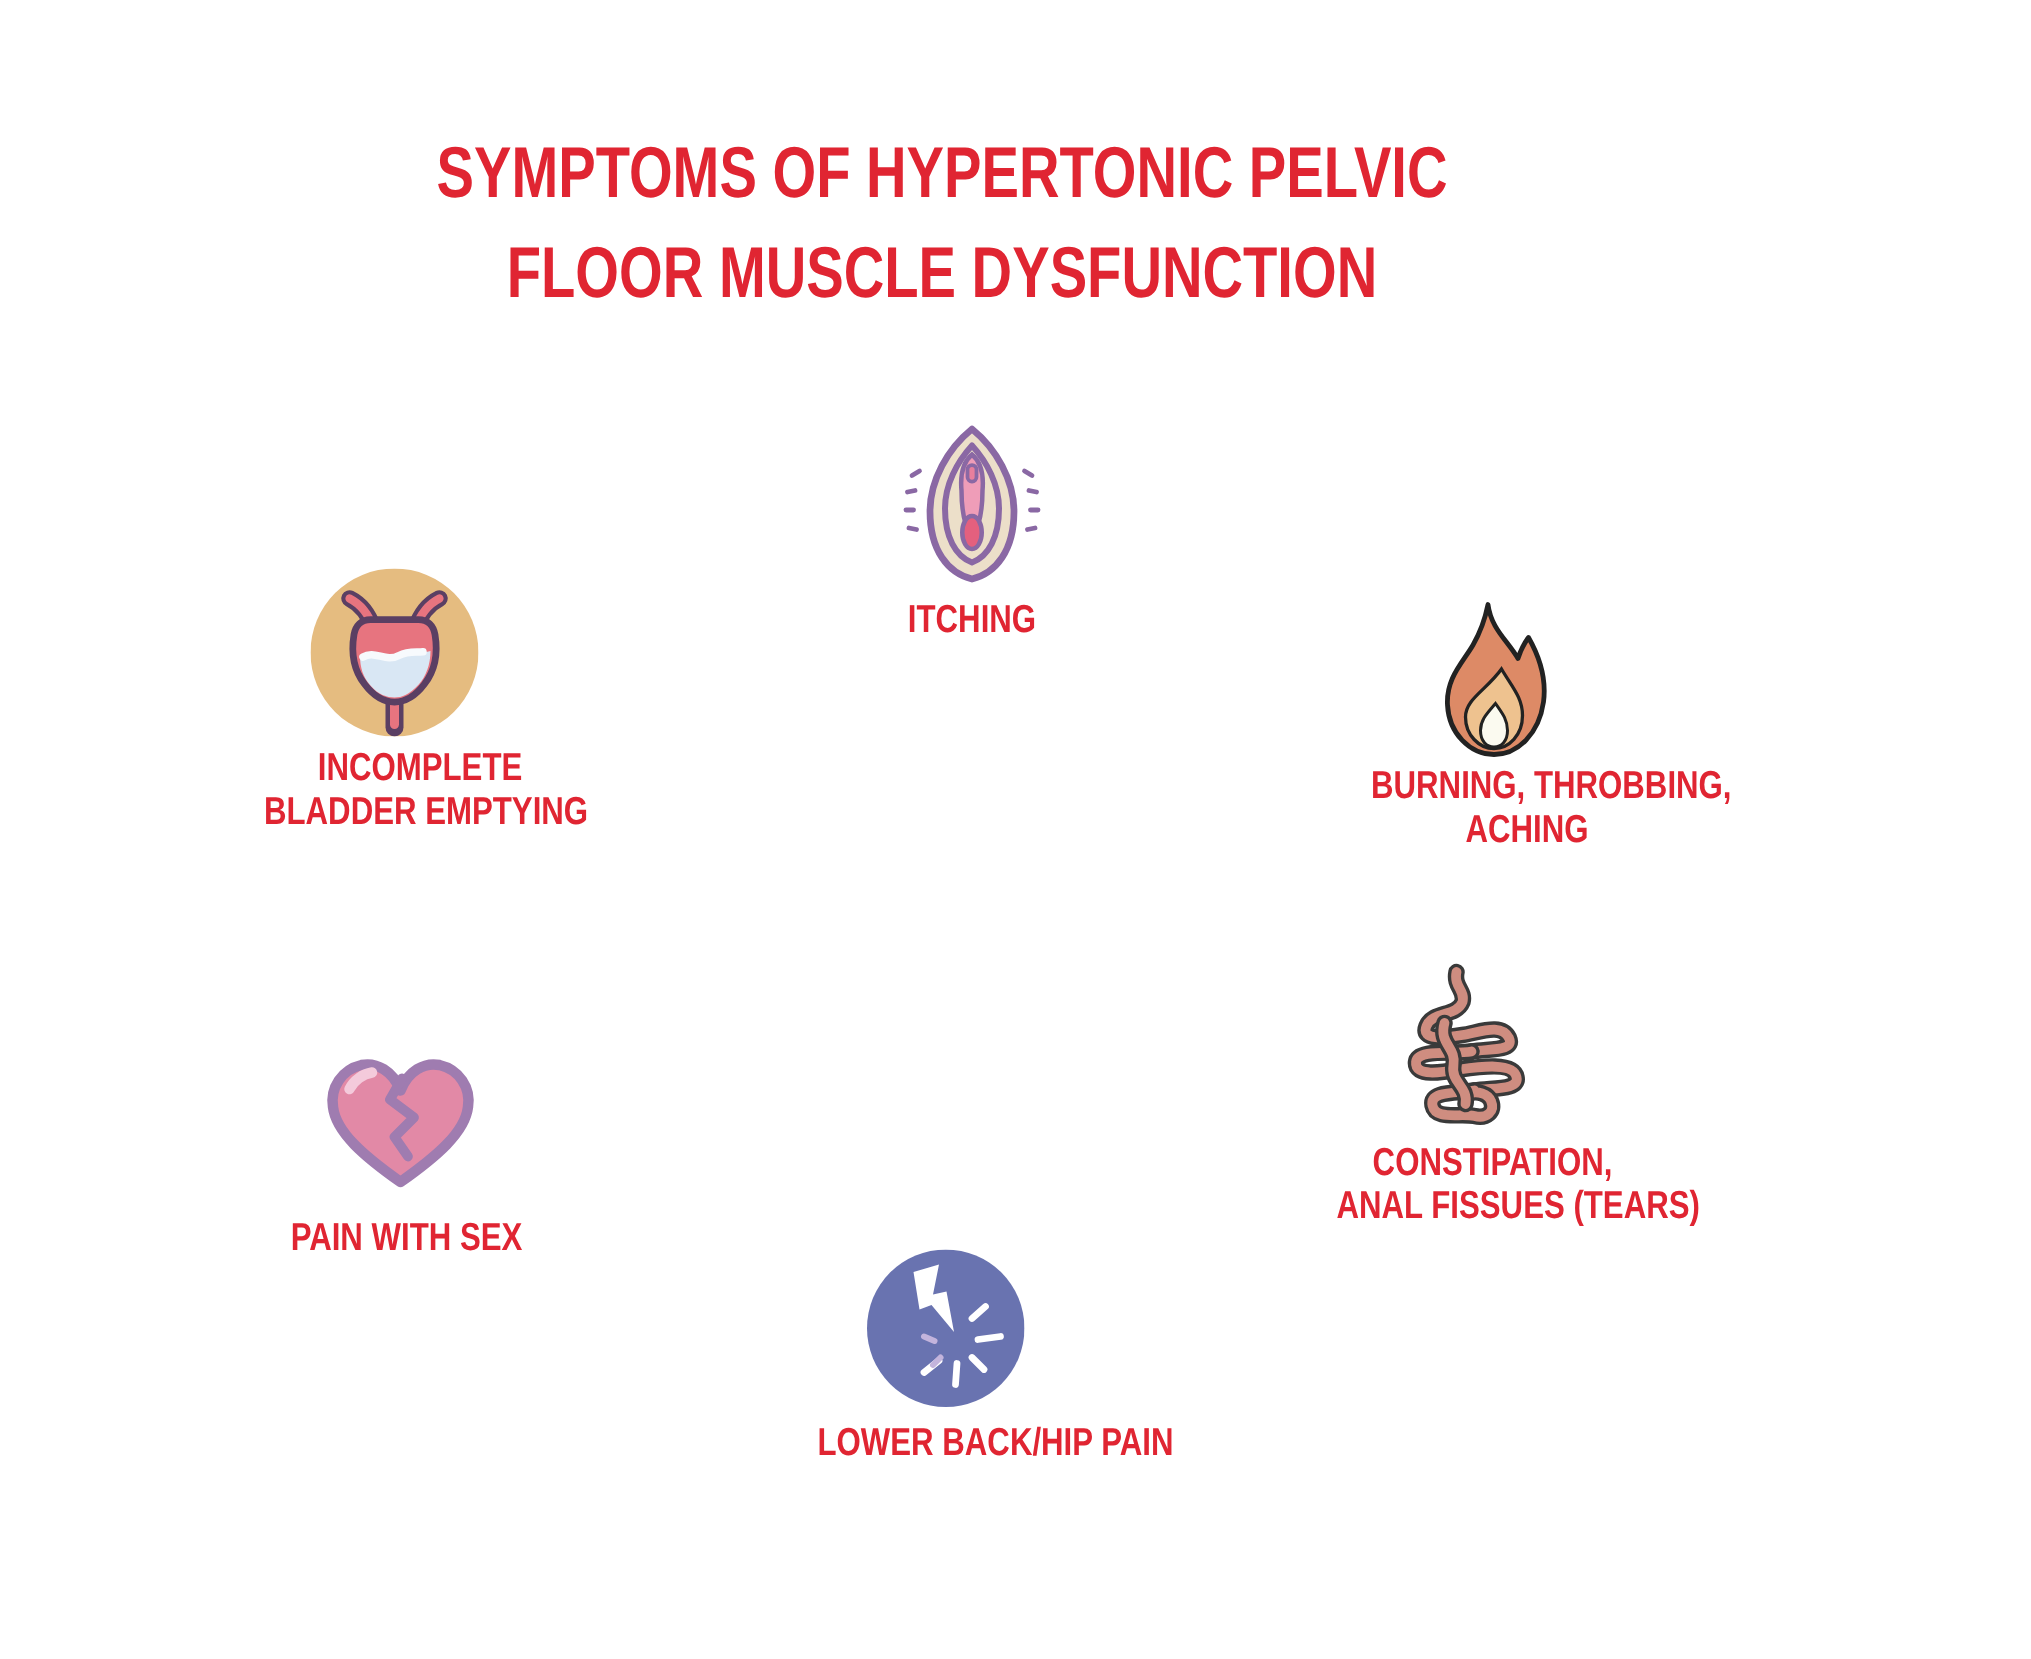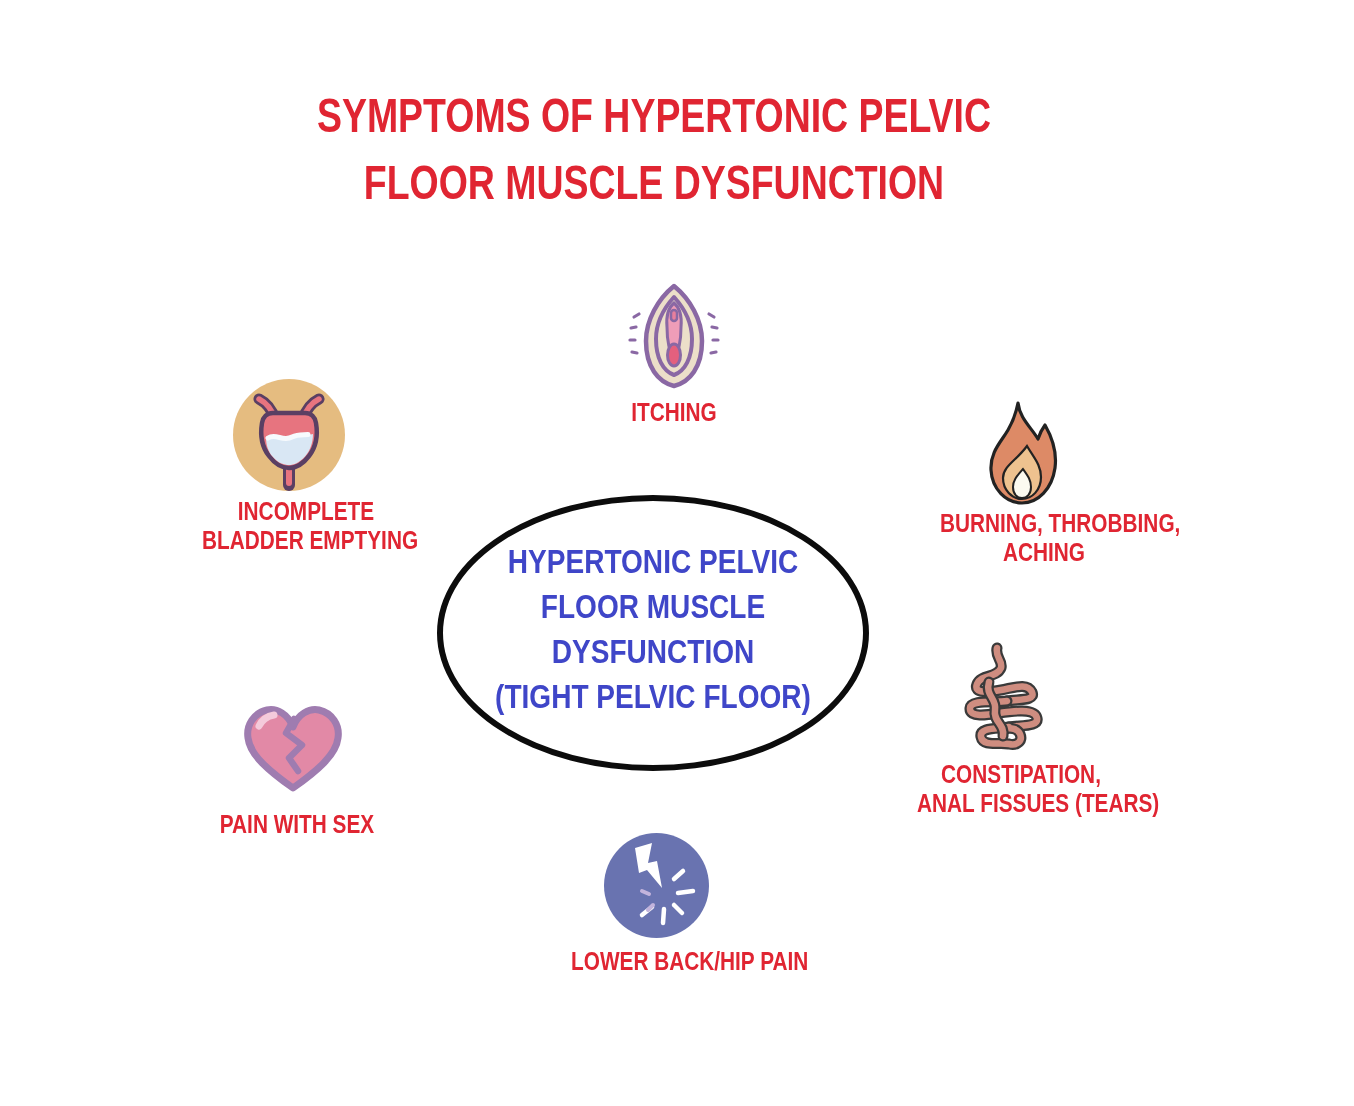--- a/index.html
+++ b/index.html
@@ -1,19 +1,19 @@
 <!DOCTYPE html>
 <html style="--background: #ffffff; --text-red: #e02532; --center-text-blue: #3f46c8; --ellipse-border: #0c0c0c; --bladder-circle-tan: #e5bc80; --lightning-circle-blue: #6973b0;"><head>
 <meta charset="utf-8">
 <style>
   html,body{margin:0;padding:0;background:#fff;}
   .canvas{
     position:relative;width:1256px;height:1106px;overflow:hidden;
     background:var(--background,#fff);
-    font-family:"Liberation Sans",sans-serif;font-weight:bold;margin-left:26px;
+    font-family:"Liberation Sans",sans-serif;font-weight:bold;
   }
   .title{
     position:absolute;left:0;right:0;top:82px;text-align:center;
     color:var(--text-red,#e02532);font-size:48px;line-height:67px;
     transform:scaleX(0.78);transform-origin:50% 50%;white-space:nowrap;
   }
   .sym-label{
     position:absolute;color:var(--text-red,#e02532);font-size:26px;line-height:29px;
     text-align:center;transform:scaleX(0.8);transform-origin:50% 50%;white-space:nowrap;
   }
@@ -33,28 +33,20 @@
 </head>
 <body>
 
 <div class="canvas">
 
   <div class="title">
     <div>SYMPTOMS OF HYPERTONIC PELVIC</div>
     <div>FLOOR MUSCLE DYSFUNCTION</div>
   </div>
 
-  <div class="ellipse">
-    <div class="center-text">
-      <div>HYPERTONIC PELVIC</div>
-      <div>FLOOR MUSCLE</div>
-      <div>DYSFUNCTION</div>
-      <div>(TIGHT PELVIC FLOOR)</div>
-    </div>
-  </div>
 
   <svg class="icon" style="left:600px;top:283px" width="96" height="106" viewBox="0 0 96 106">
     <path d="M48,3 C64,16 76,37 76,58 C76,84 64,99 48,103 C32,99 20,84 20,58 C20,37 32,16 48,3 Z" fill="#ecdfc9" stroke="#8a68a4" stroke-width="4.5" stroke-linejoin="round"></path>
     <path d="M48,14 C58,25 66,40 66,56 C66,75 59,88 48,92 C37,88 30,75 30,56 C30,40 38,25 48,14 Z" fill="none" stroke="#8a68a4" stroke-width="4" stroke-linejoin="round"></path>
     <path d="M48,20 C54,25 56,33 55,44 C55,58 53,68 48,76 C43,68 41,58 41,44 C40,33 42,25 48,20 Z" fill="#ef9db8" stroke="#8a68a4" stroke-width="3"></path>
     <rect x="45" y="27" width="6" height="11" rx="3" fill="#e87f9d" stroke="#8a68a4" stroke-width="2.5"></rect>
     <ellipse cx="48" cy="72" rx="6.5" ry="11" fill="#e4607e" stroke="#8a68a4" stroke-width="3"></ellipse>
     <g stroke="#8a68a4" stroke-width="3.2" stroke-linecap="round">
       <line x1="8" y1="34" x2="13" y2="31"></line>
         <line x1="5" y1="45" x2="10" y2="44"></line>

